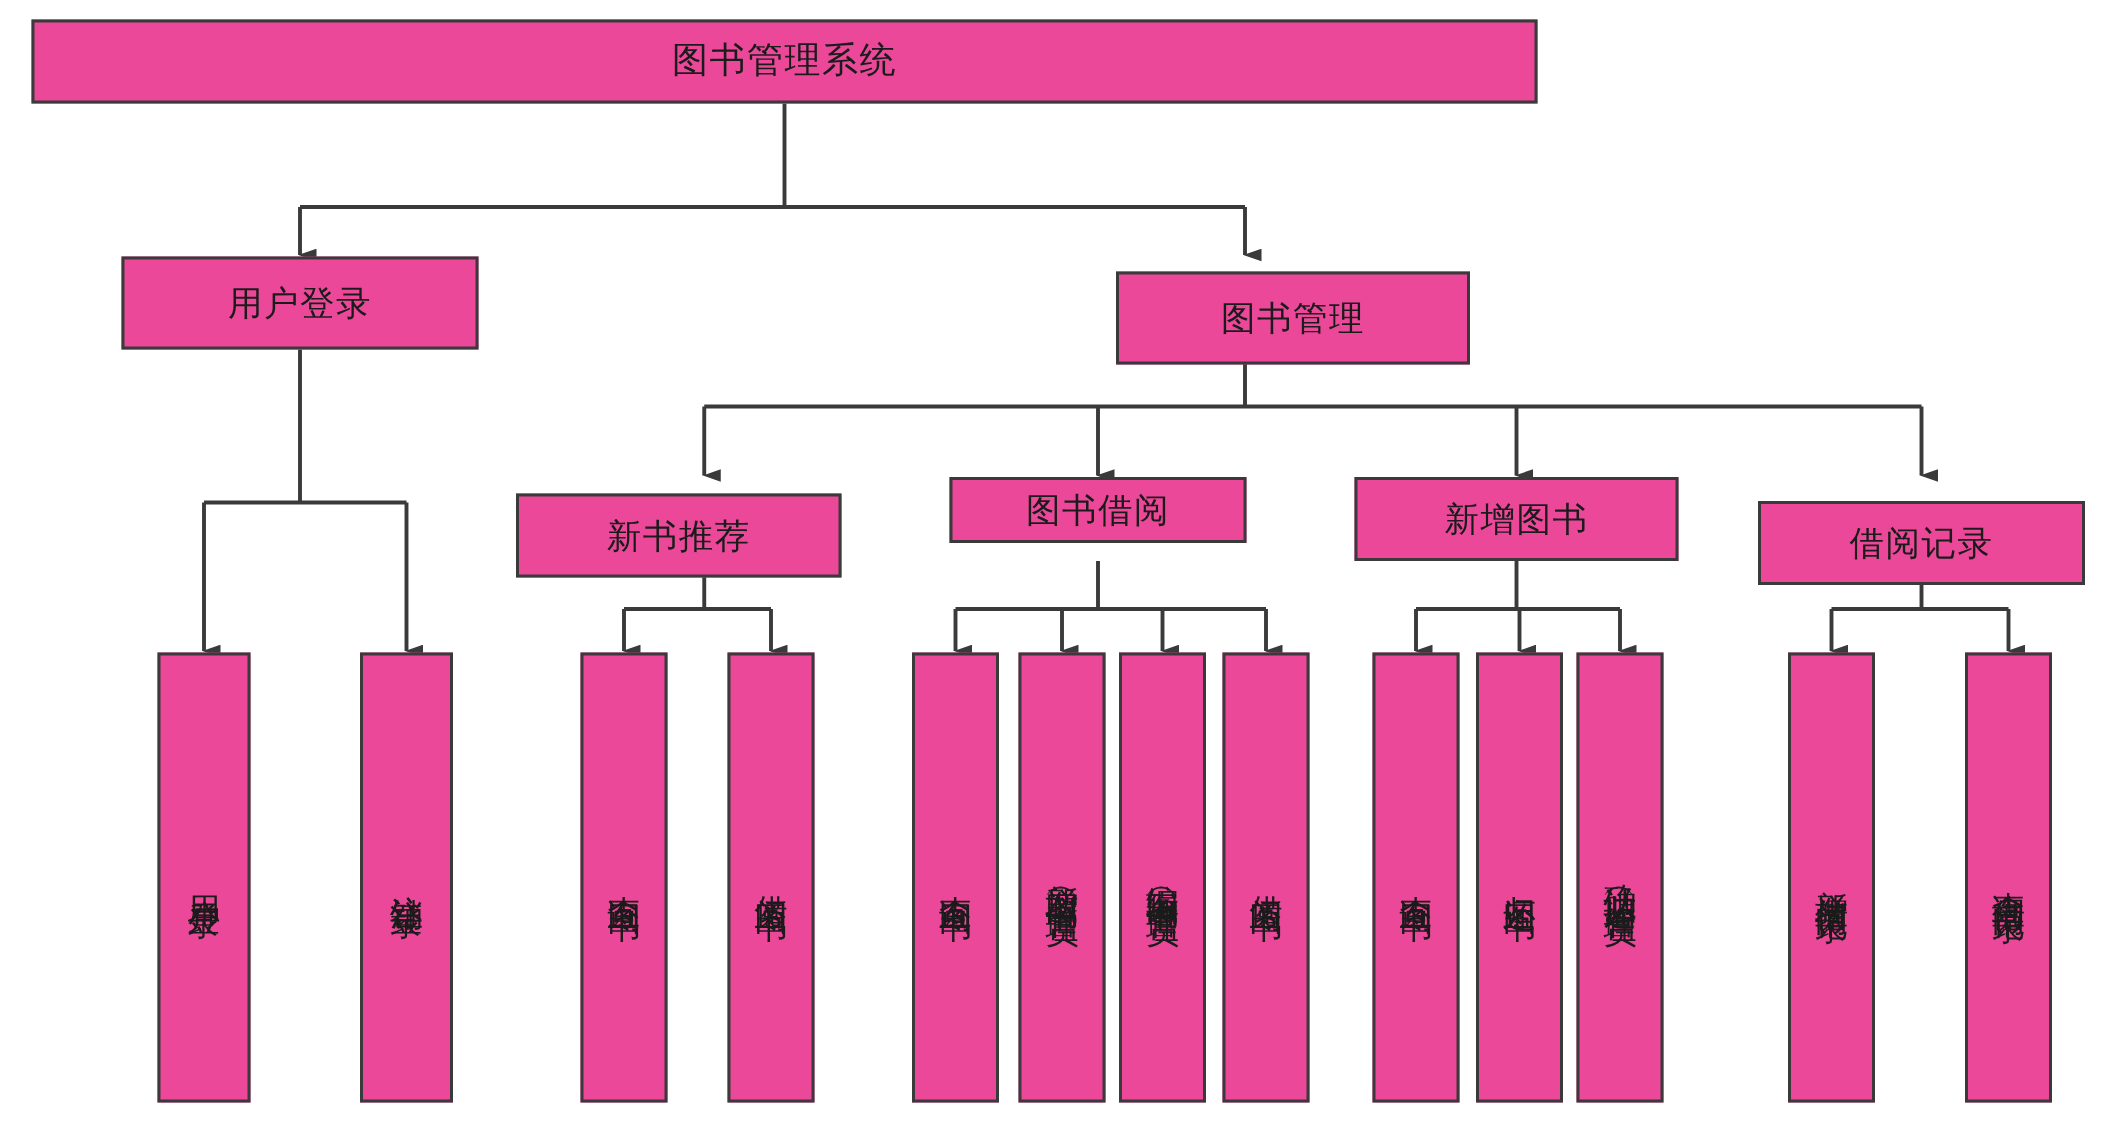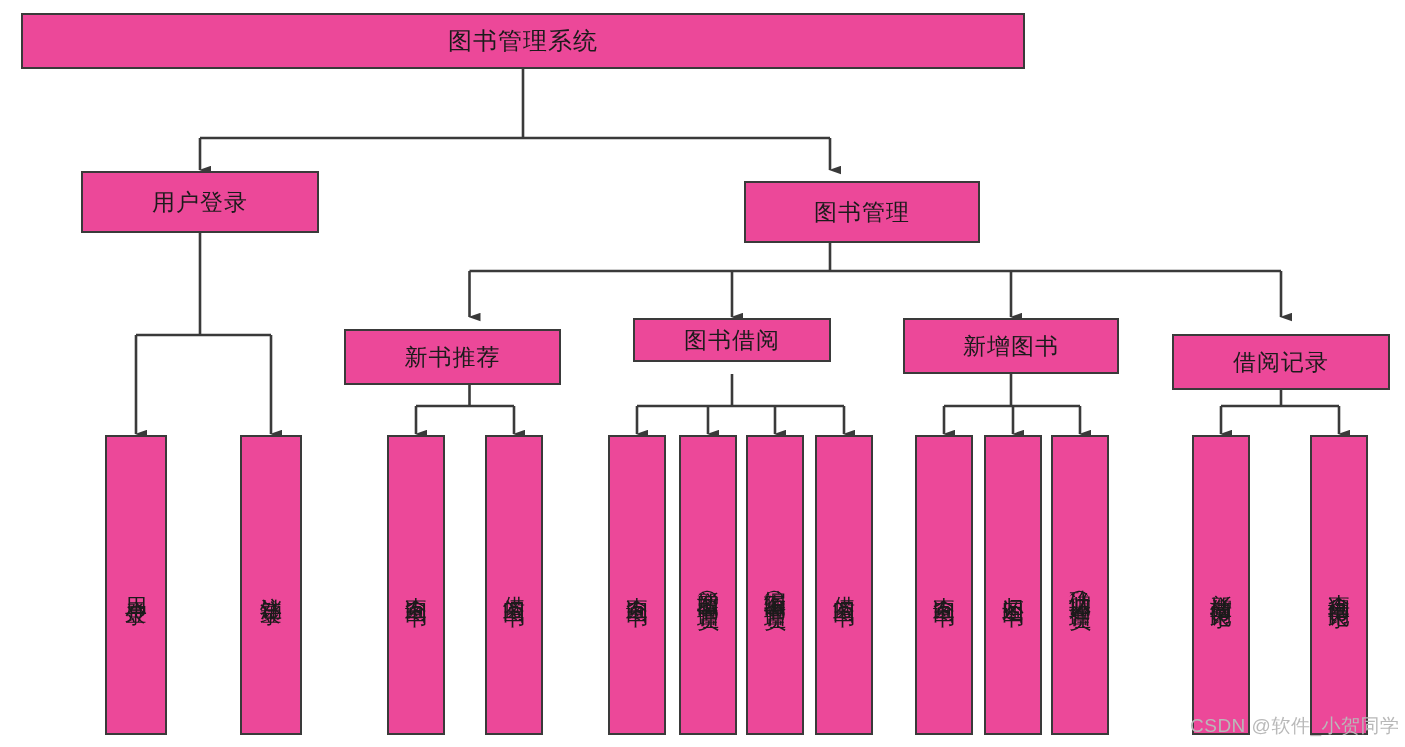--- a/index.html
+++ b/index.html
@@ -177,15 +177,14 @@
         <span class="label">确认归还（管理员）</span>
       </div>
       <div class="node vert" style="left: 1192px; top: 435px; width: 58px; height: 300px;">
         <span class="label">新增借阅记录</span>
       </div>
       <div class="node vert" style="left: 1310px; top: 435px; width: 58px; height: 300px;">
         <span class="label">查询借阅记录</span>
       </div>
     </div>
 
-  <div class="watermark" style="left: 1190px; top: 713px;">CSDN @软件_小贺同学</div>
 
 </div>
 
 </body></html>

